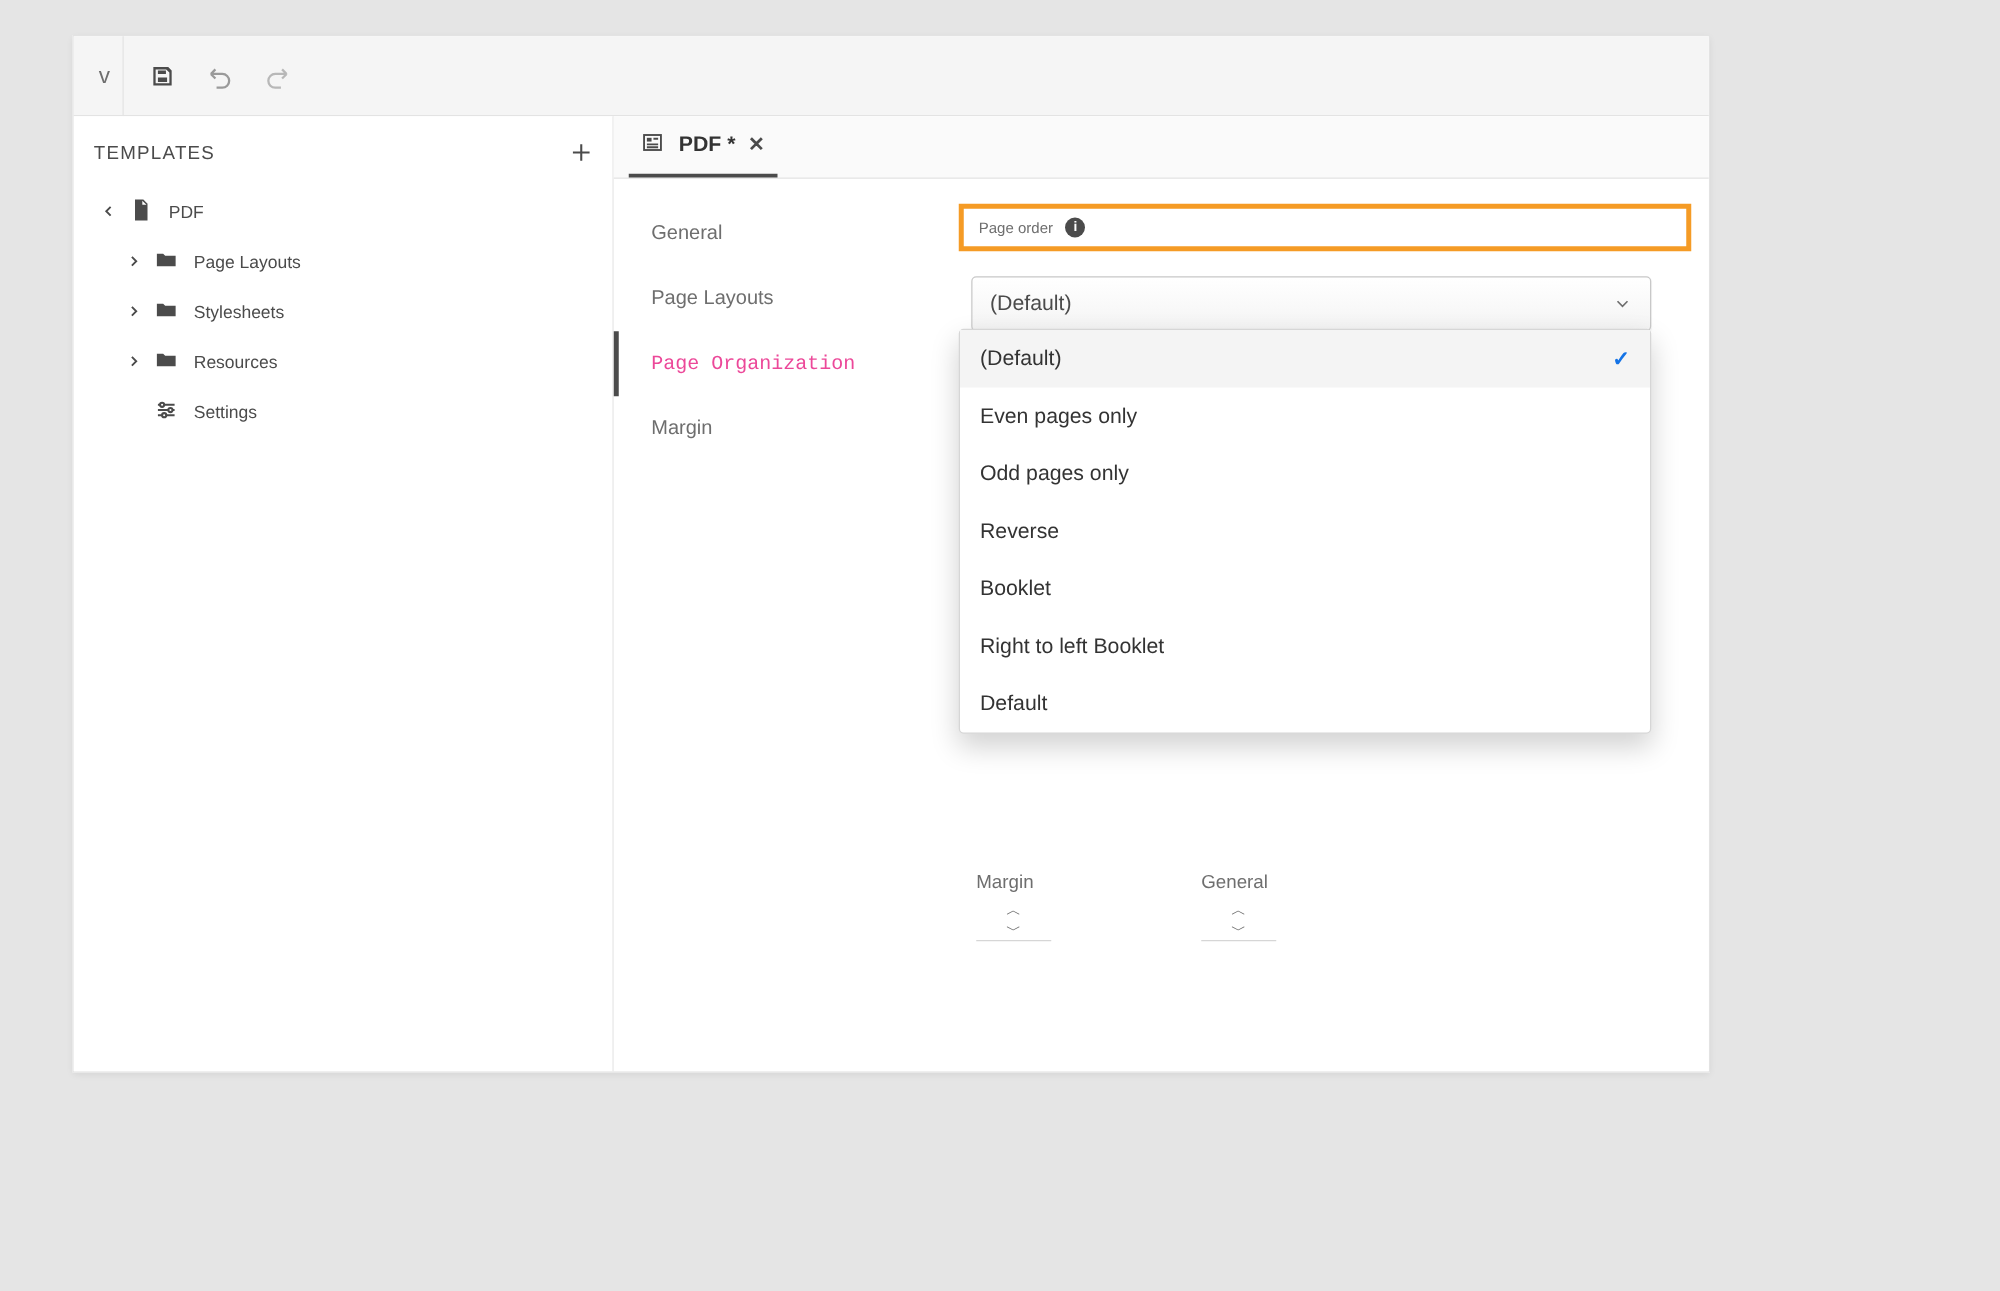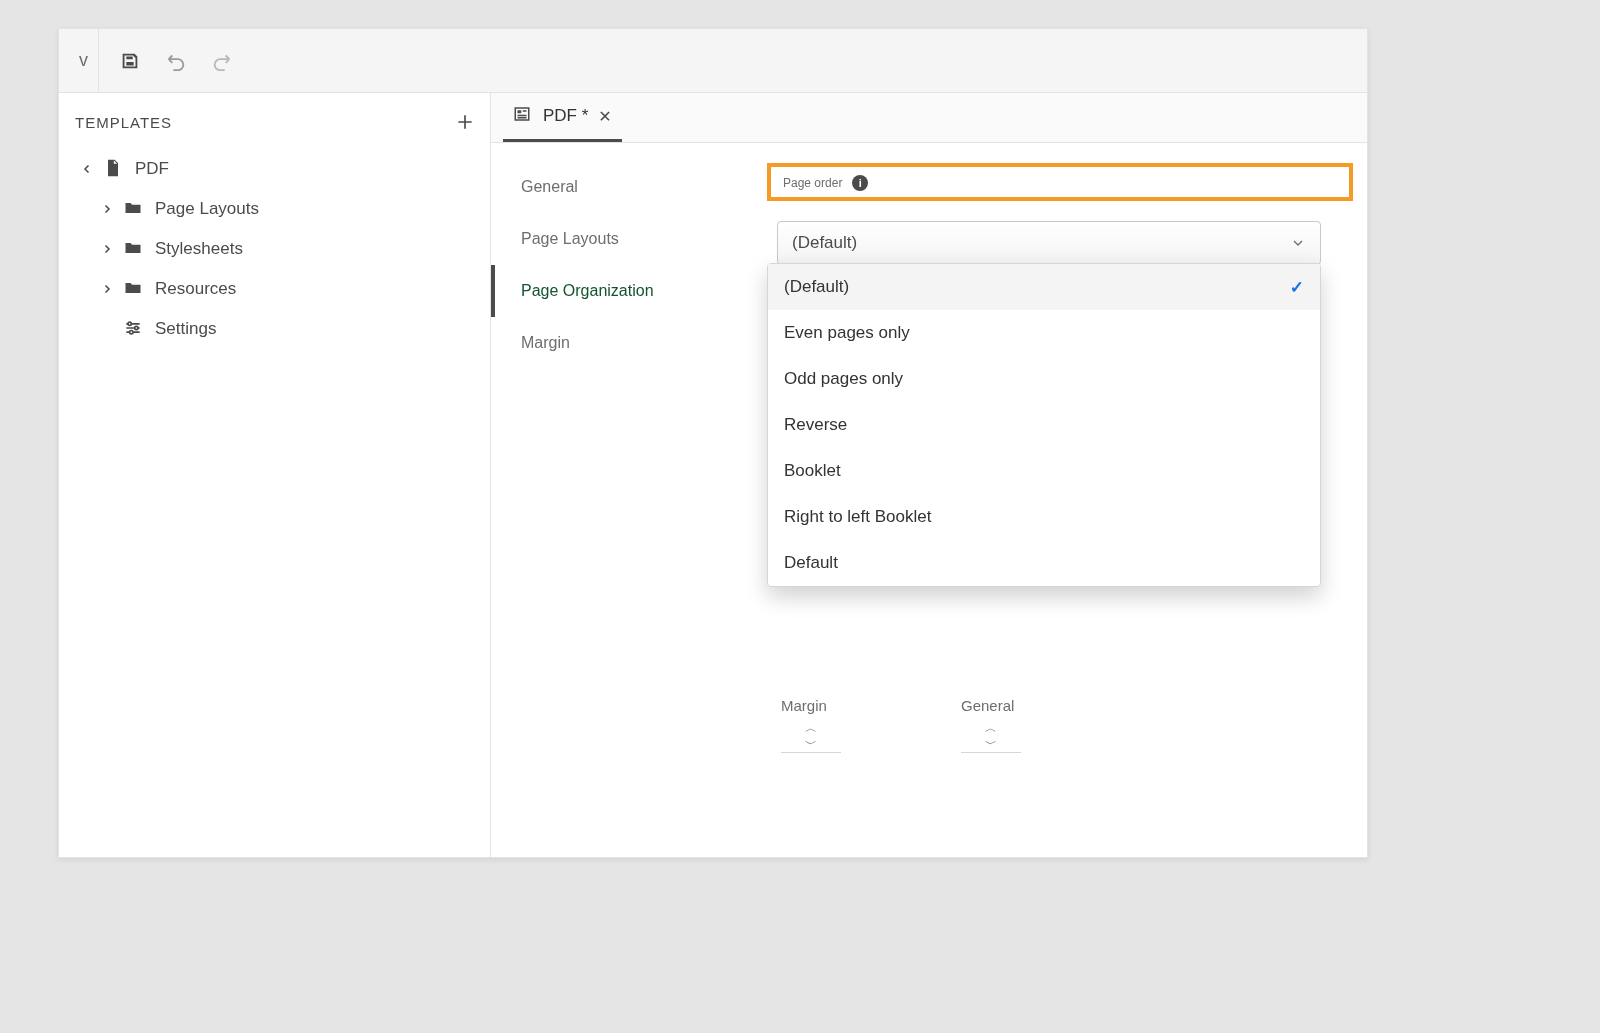--- a/index.html
+++ b/index.html
@@ -8,36 +8,36 @@
   .app { position: relative; width: 1310px; height: 830px; margin-left: 30px; background: #fff; box-shadow: 0 2px 6px rgba(0,0,0,.08); border: 1px solid #e3e3e3; }
   .toolbar { height: 64px; border-bottom: 1px solid #e3e3e3; display: flex; align-items: center; padding: 0 20px; background: #f5f5f5; }
   .toolbar .sep { width: 1px; height: 64px; background: #e3e3e3; margin: 0 20px 0 10px; }
   .toolbar .icon { width: 22px; height: 22px; margin-right: 24px; color: #6e6e6e; cursor: pointer; }
   .toolbar .view-stub { color: #6e6e6e; font-size: 18px; }
   .body { display: flex; height: calc(100% - 64px); }
   .sidebar { width: 432px; border-right: 1px solid #e3e3e3; background: #fff; padding: 18px 0 0 0; text-align: right; }
   .sidebar-head { display: flex; align-items: center; justify-content: space-between; padding: 0 14px 12px 16px; }
   .sidebar-head h2 { font-size: 15px; font-weight: 400; letter-spacing: 1px; color: #4b4b4b; }
   .plus-btn { width: 22px; height: 22px; display:flex;align-items:center;justify-content:center; color:#4b4b4b; cursor:pointer; font-size: 22px; }
-  .tree { font-size: 17px; color: #4b4b4b; margin-top: 4px; }
+  .tree { font-size: 14px; color: #4b4b4b; margin-top: 4px; }
   .tree-row { display: flex; align-items: center; height: 40px; cursor: pointer; }
   .chevron { width: 16px; display:inline-flex; justify-content:center; margin-right: 8px; color:#4b4b4b; }
   .ticon { width: 22px; height:22px; margin-right: 10px; display:inline-flex; }
   .lvl0 { padding-left: 20px; }
   .lvl1 { padding-left: 40px; }
   .content { flex: 1; display: flex; flex-direction: column; background:#fff; }
   .tabbar { height: 50px; border-bottom: 1px solid #e3e3e3; display: flex; align-items: stretch; padding-left: 12px; background:#fafafa; }
   .tab { display:flex; align-items:center; padding: 0 10px; border-bottom: 3px solid transparent; color:#4b4b4b; font-size: 17px; cursor:pointer; }
-  .tab.active { border-bottom-color:#4b4b4b; font-weight: 400; color:#333; }
+  .tab.active { border-bottom-color:#4b4b4b; font-weight: 700; color:#333; }
   .tab .ticon { margin-right: 8px; }
   .tab .close { margin-left: 10px; font-size: 16px; color:#4b4b4b; cursor:pointer;}
   .panel-body { display:flex; flex:1; }
   .subnav { width: 258px; padding: 18px 0; }
   .subnav-item { height: 52px; display:flex; align-items:center; padding-left: 26px; font-size:16px; color:#6e6e6e; cursor:pointer; border-left: 4px solid transparent; text-align: center; }
-  .subnav-item.active { color:#14532d; border-left-color:#4b4b4b; background:#fff; }
+  .subnav-item.active { color:#ec4899; border-left-color:#4b4b4b; background:#fff;font-family:Liberation Mono, monospace; }
   .main { flex:1; padding: 20px 14px 0 28px; position: relative; }
   .field-label-row { display:inline-flex; align-items:center; gap: 10px; }
   .field-highlight { border: 4px solid #f59b25; padding: 6px 14px 6px 12px; margin-left: -10px; }
   .field-label { font-size: 12px; color:#6e6e6e; }
   .info-icon { width:16px;height:16px; display:inline-flex;align-items:center;justify-content:center; background:#4b4b4b;color:#fff;border-radius:50%; font-size:11px; font-weight:700;}
   .select { margin-top: 20px; width: 544px; height: 44px; border:1px solid #c8c8c8; border-radius: 4px; background: linear-gradient(#fff,#f4f4f4); display:flex; align-items:center; justify-content:space-between; padding: 0 14px; font-size:17px; color:#4b4b4b; cursor:pointer; box-shadow: inset 0 1px 0 #fff, 0 1px 1px rgba(0,0,0,0.05);}
   .select .chev { color:#6e6e6e; }
   .dropdown { position:absolute; top: 120px; left: 18px; width: 554px; background:#fff; border:1px solid #d6d6d6; border-radius:4px; box-shadow: 0 10px 22px rgba(0,0,0,.18); z-index:5; }
   .dd-item { height:46px; display:flex; align-items:center; justify-content:space-between; padding:0 16px; font-size:17px; color:#333; cursor:pointer;}
   .dd-item.sel { background:#f4f4f4; }

